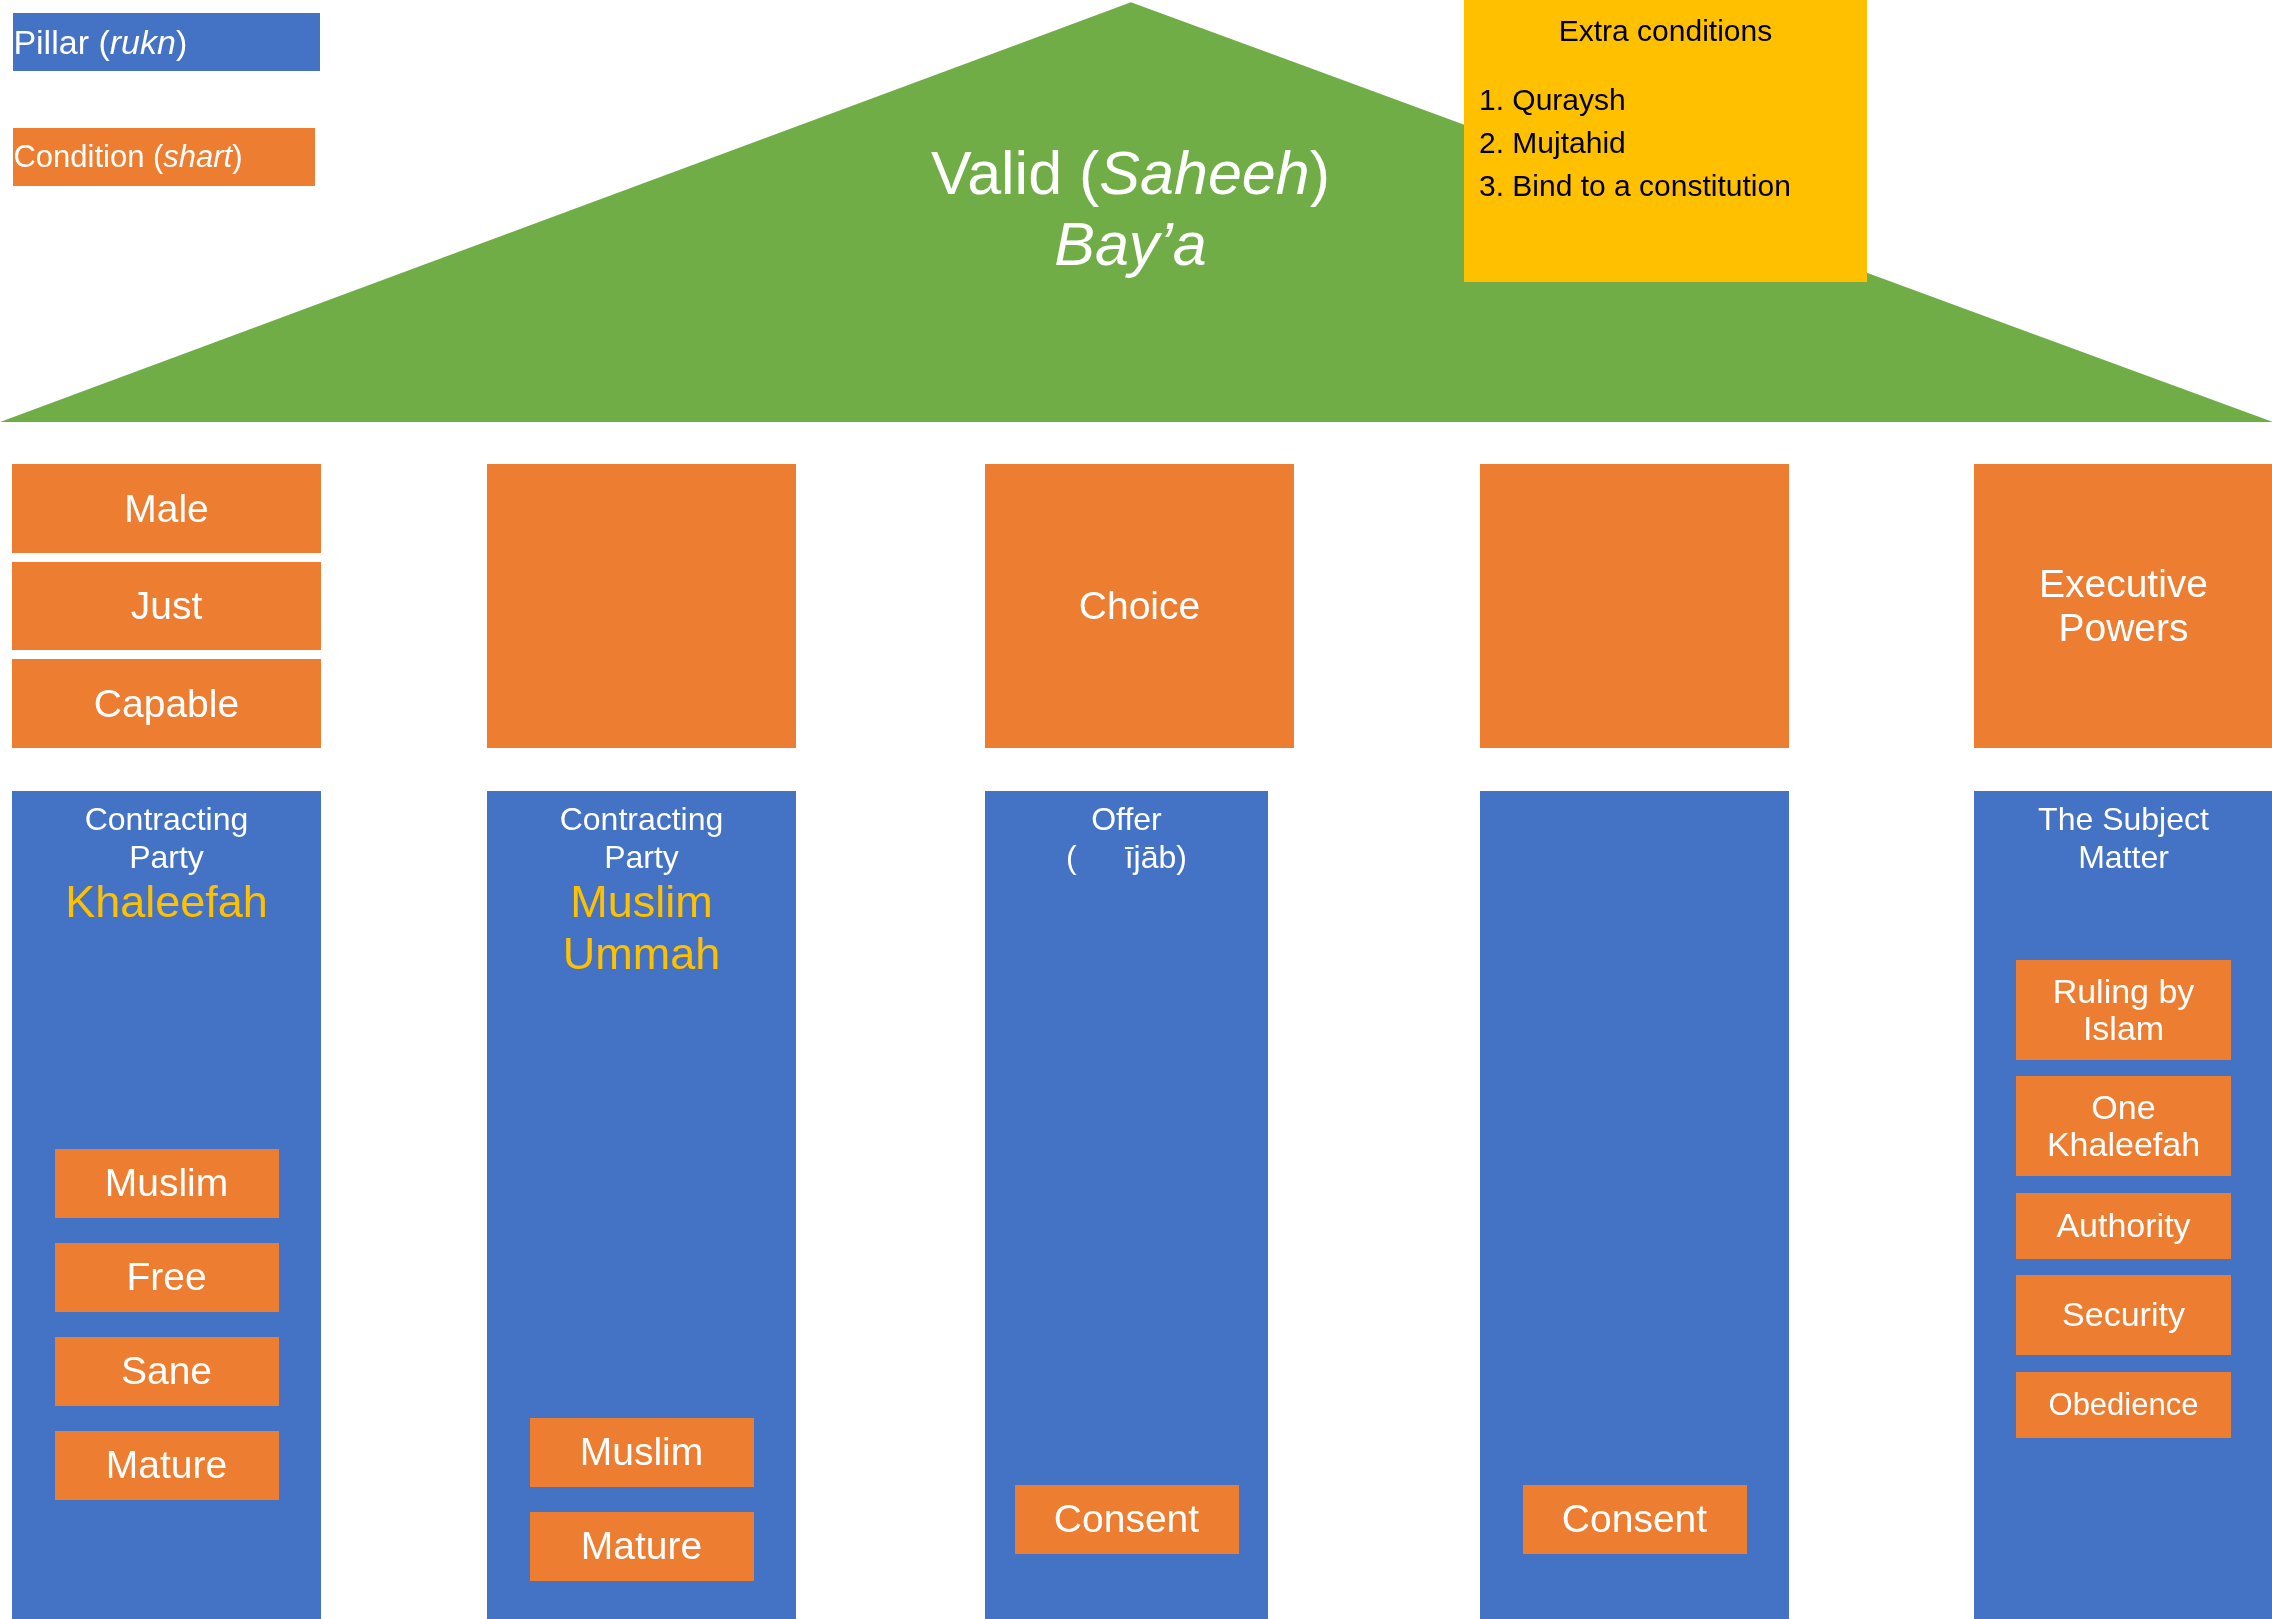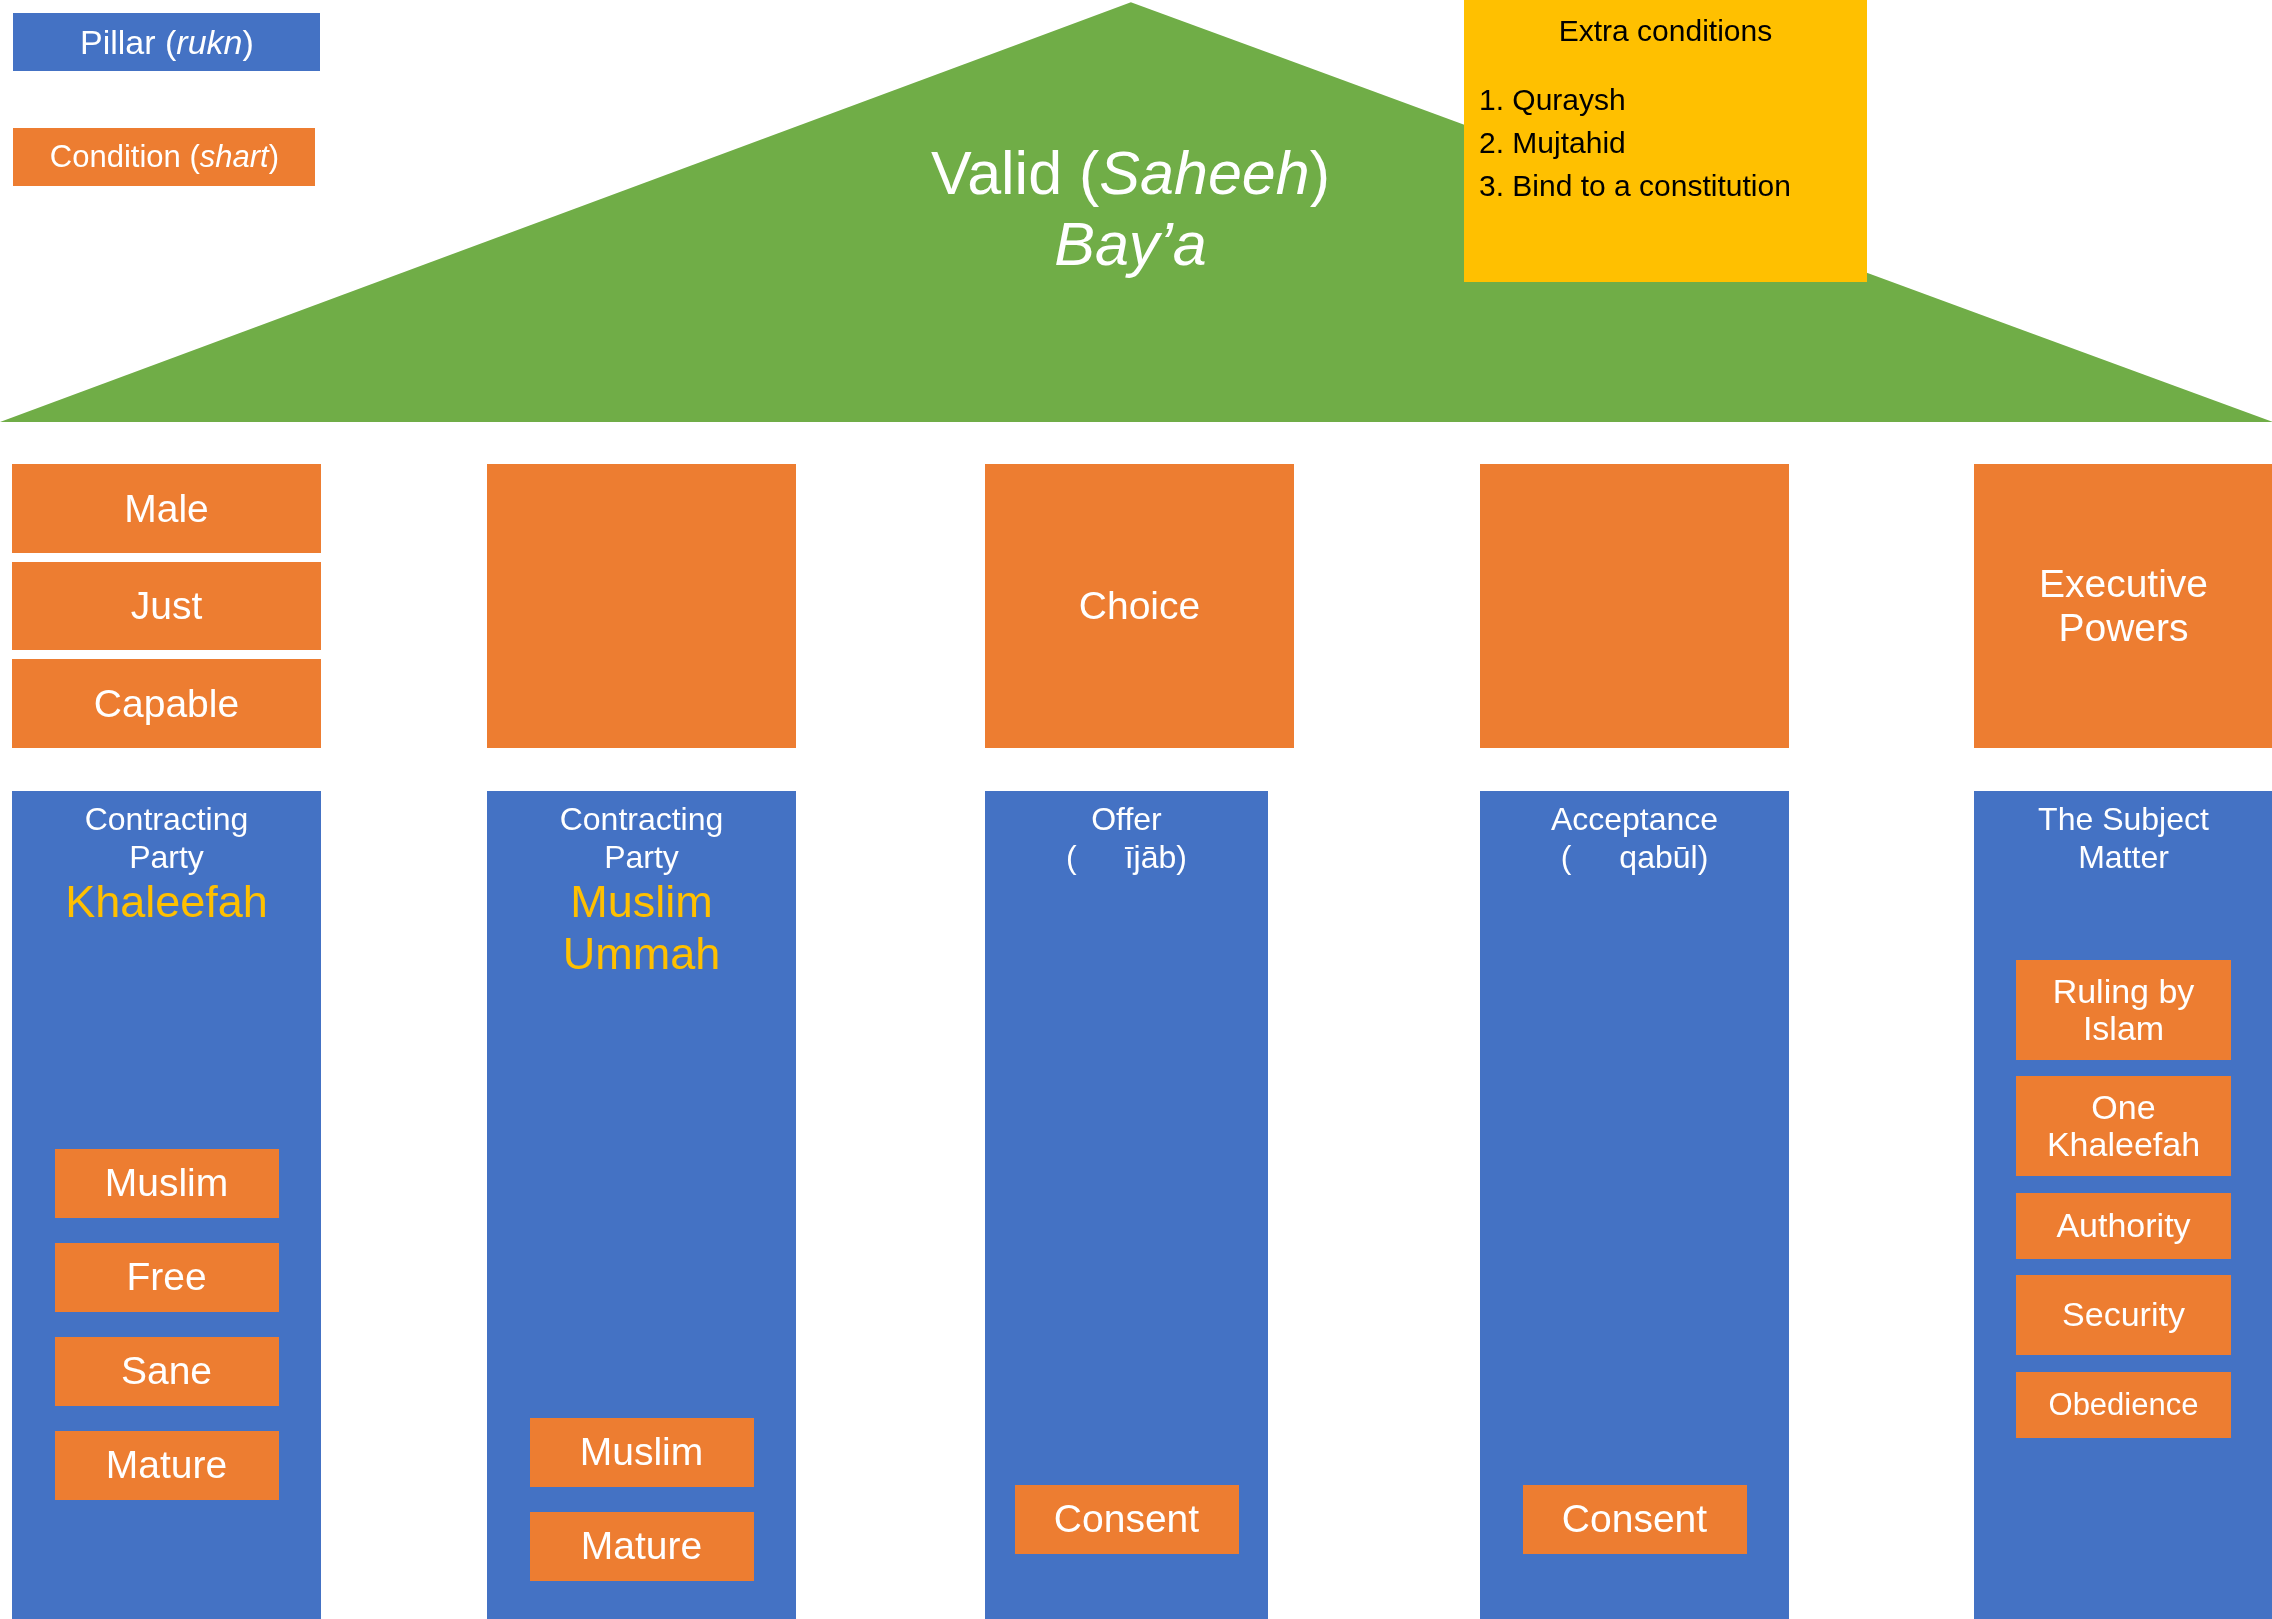--- a/index.html
+++ b/index.html
@@ -8,21 +8,21 @@
     width:2273px;height:1620px;
     background:#ffffff;
     font-family:"Liberation Sans","DejaVu Sans",sans-serif;
     overflow:hidden;
   }
   #stage{position:relative;width:2273px;height:1620px;}
 
   
   .legend-box{
     position:absolute;
-    display:flex;align-items:center;justify-content:center;
+    display:flex;align-items:center;
     color:#ffffff;
     text-align:center;
     line-height:1.05;
   }
   #legend-pillar{
     left:13.4px;top:13.4px;width:307px;height:58px;
     background:#4472C4;
     font-size:34px;
   }
   #legend-condition{
@@ -195,22 +195,20 @@
     <div class="inner-stack" style="top:694px;">
       <div class="inner-box" style="width:224px;height:69px;font-size:39px;">Consent</div>
     </div>
   </div>
 
   <div class="cond-stack" style="left:1480px;top:464px;width:309px;height:284px;">
     <div class="cond" style="height:284px;"></div>
   </div>
 
   <div class="pillar" style="left:1480px;top:791px;width:309px;height:828px;">
-    <div class="pillar-title"><span>Acceptance
-(</span><span class="it">qabūl</span><span>)</span></div>
     <div class="inner-stack" style="top:694px;">
       <div class="inner-box" style="width:224px;height:69px;font-size:39px;">Consent</div>
     </div>
   </div>
 
   <div class="cond-stack" style="left:1974px;top:464px;width:299px;height:284px;">
     <div class="cond" style="height:284px;white-space:pre-line;">Executive
 Powers</div>
   </div>
 

